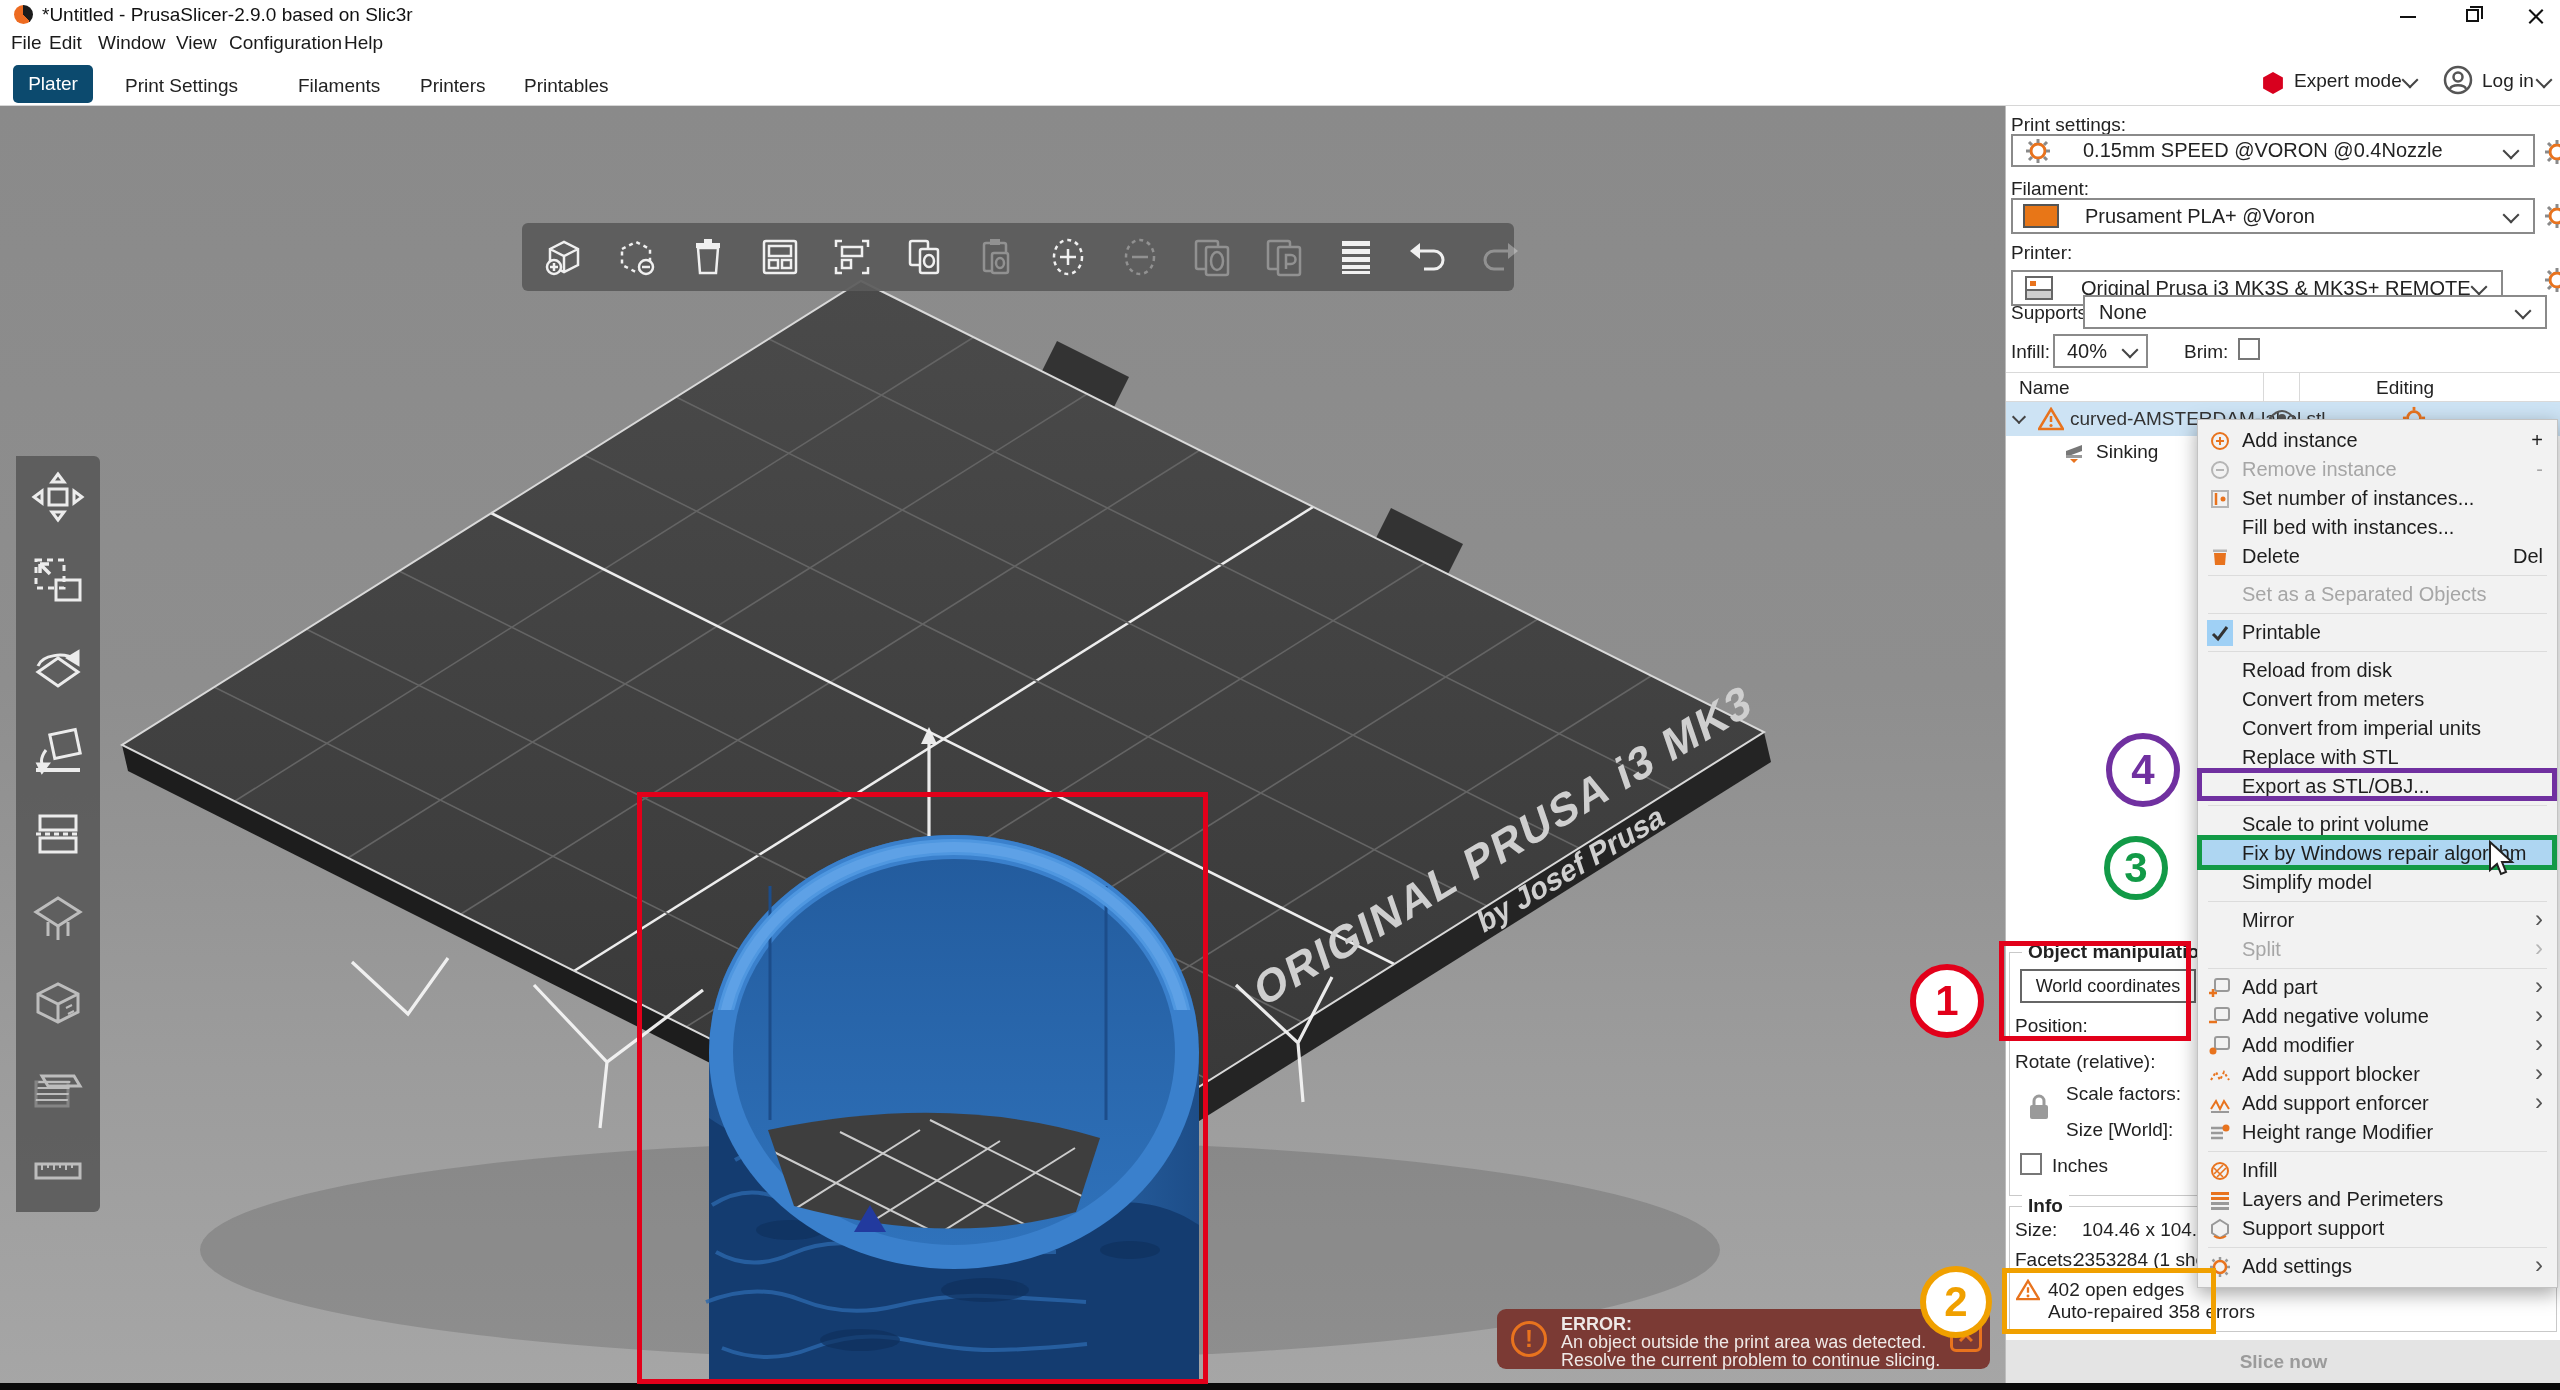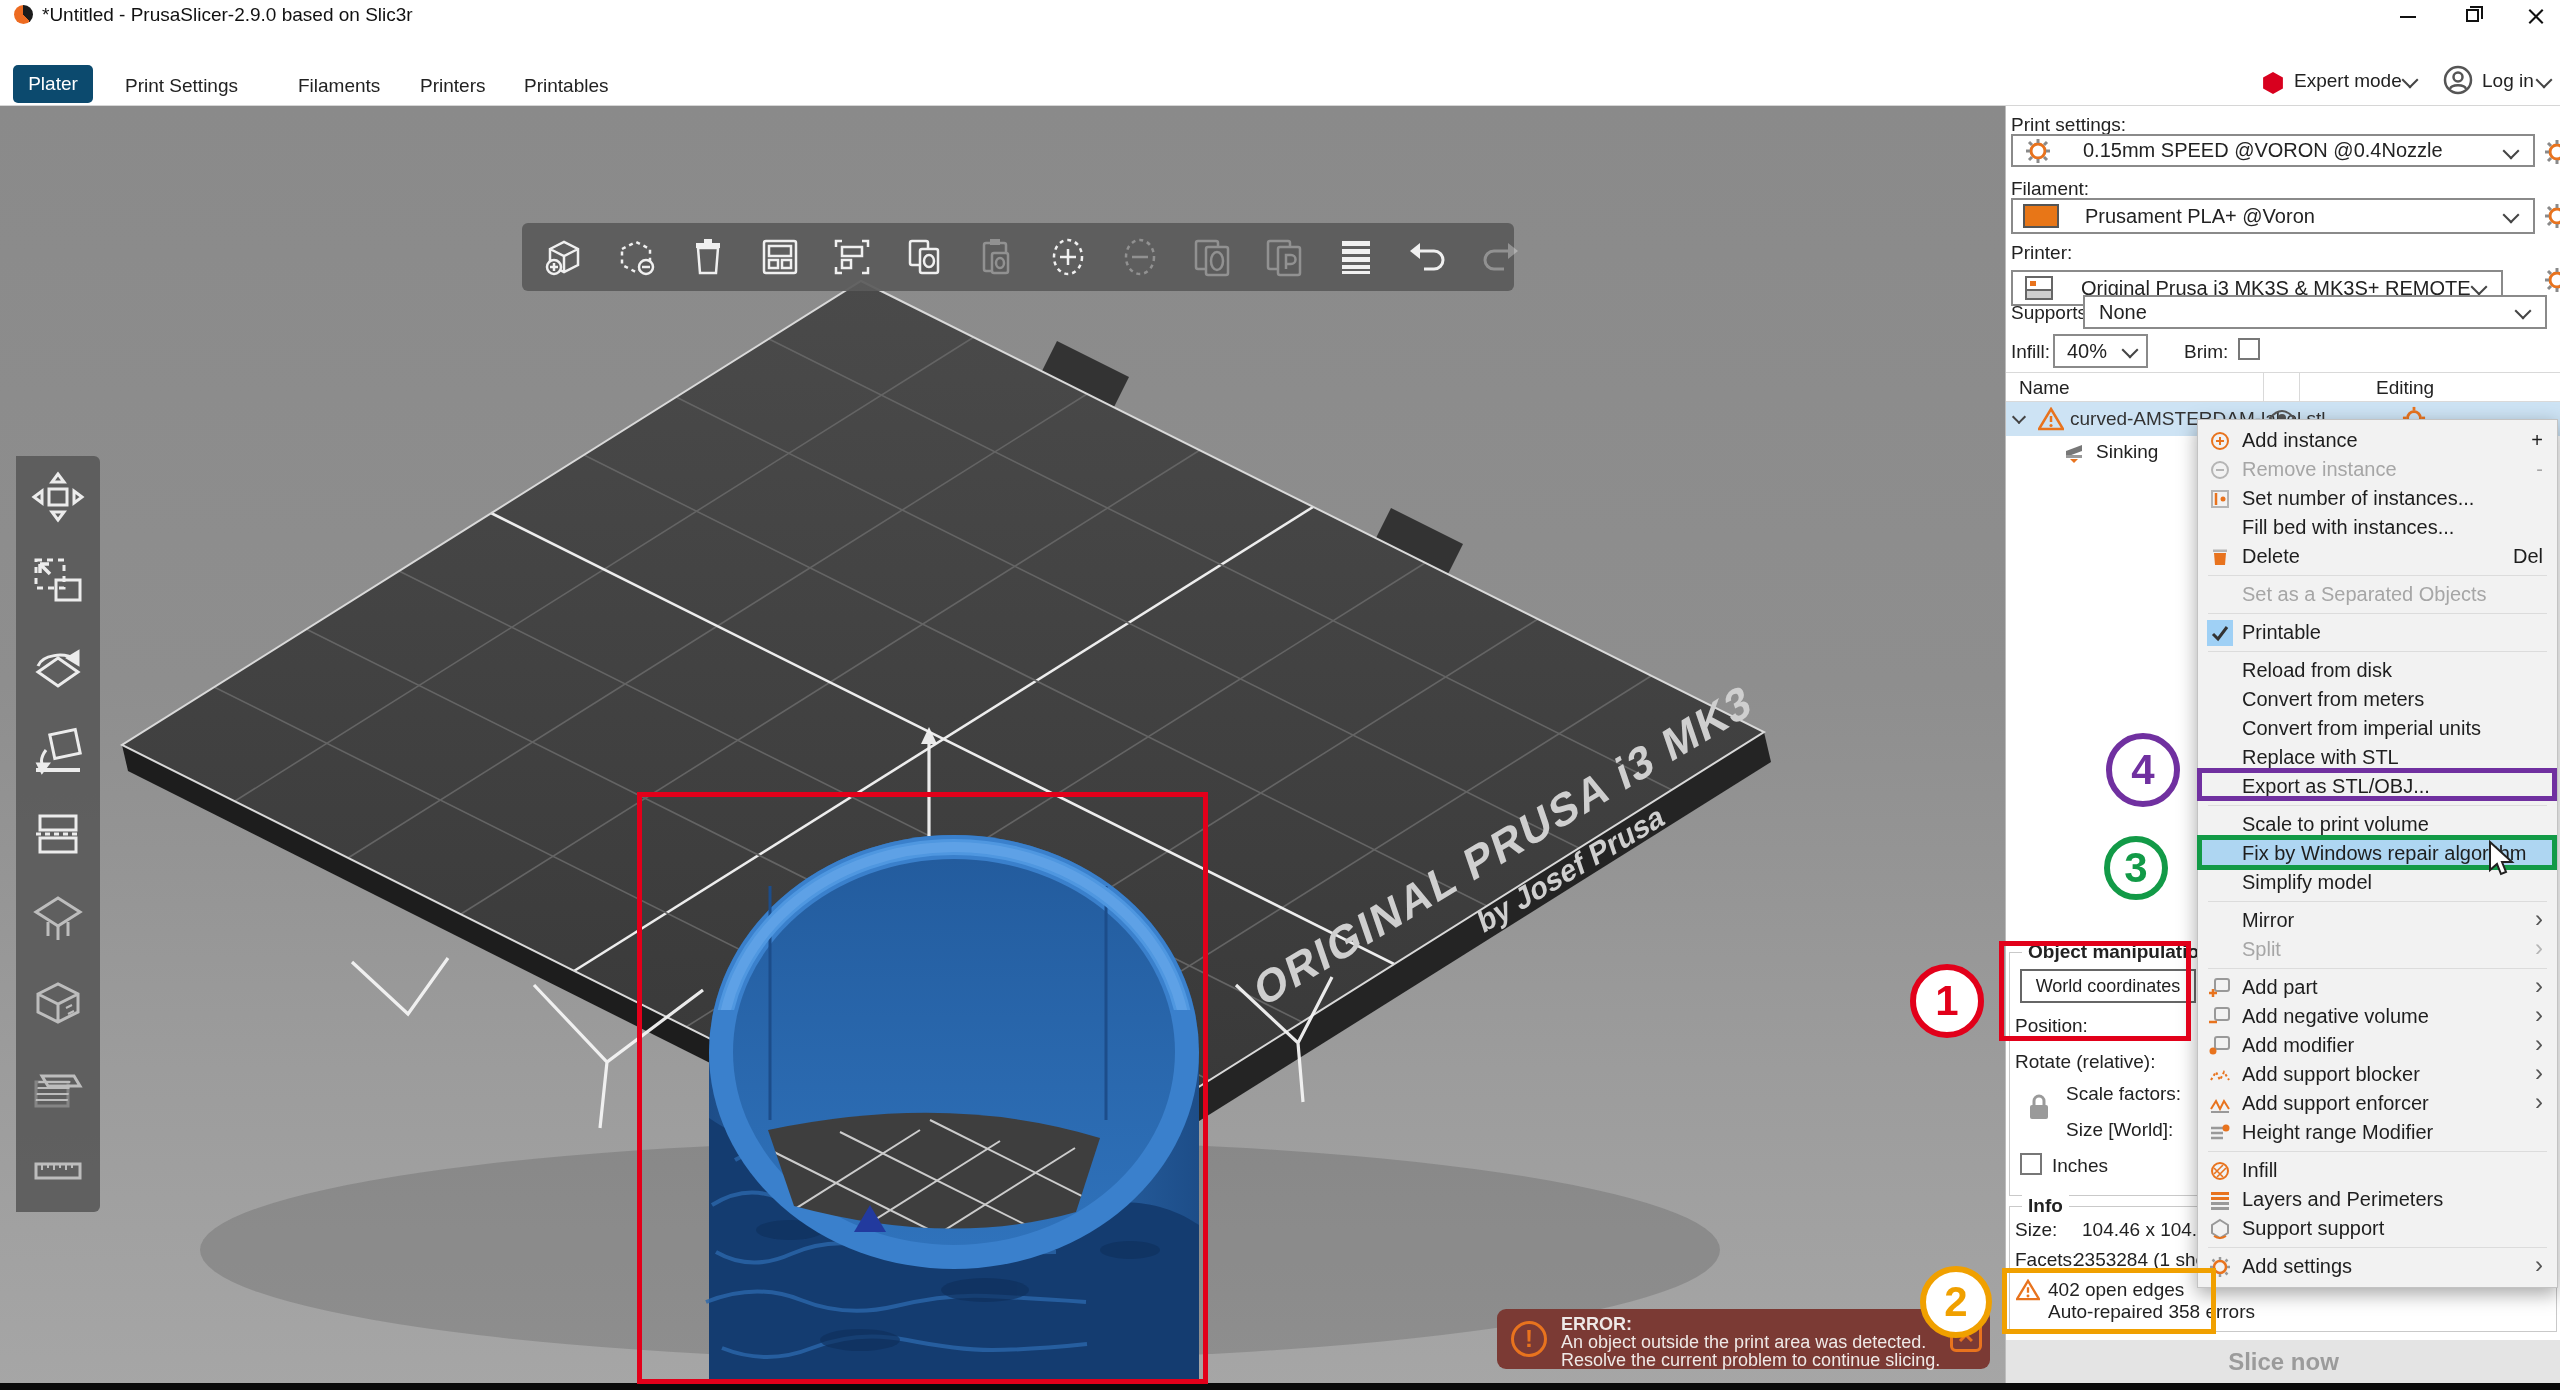--- a/index.html
+++ b/index.html
@@ -30,21 +30,21 @@
   .rpanel{left:2005px;top:106px;width:555px;height:1284px;background:#fff;border-left:1px solid #bdbdbd;font-size:19px;color:#222}
   .plabel{position:absolute;left:5px}
   .combo{position:absolute;border:2px solid #8a8a8a;background:#fff;display:flex;align-items:center}
   .combo .ctext{font-size:20px;color:#222;white-space:nowrap;overflow:hidden}
   .gearbtn{position:absolute;width:26px;height:26px}
   .listhdr{position:absolute;left:0;top:266px;width:555px;height:30px;border-top:1px solid #d9d9d9;border-bottom:1px solid #d9d9d9}
   .objrow{position:absolute;left:0;top:296px;width:555px;height:34px;background:#cde3f4}
   .subrow{position:absolute;left:0;top:330px;width:555px;height:32px;background:#fff}
   .fieldset{position:absolute;border:1px solid #c9c9c9}
   .legend{position:absolute;top:-12px;left:12px;background:#fff;padding:0 6px;font-weight:bold}
-  .slicebar{position:absolute;left:0;top:1234px;width:555px;height:43px;background:#e4e4e4;text-align:center;line-height:43px;font-weight:bold;color:#9b9b9b;font-size:24px}
+  .slicebar{position:absolute;left:0;top:1234px;width:555px;height:43px;background:#e4e4e4;text-align:center;line-height:43px;font-weight:bold;color:#9b9b9b;font-size:19px}
   .cb{border:2px solid #777;background:#fff}
   
   .cmenu{left:2197px;top:419px;width:361px;background:#f2f2f2;border:1px solid #c3c3c3;box-shadow:0 6px 18px rgba(0,0,0,.35);padding:6px 0;z-index:50}
   .mrow{position:relative;height:29px;display:flex;align-items:center;font-size:20px;color:#1e1e1e}
   .mrow .mi{width:44px;display:flex;justify-content:center;flex:0 0 auto}
   .mrow .ml{flex:1 1 auto;white-space:nowrap}
   .mrow .ms{flex:0 0 auto;padding-right:14px;color:#1e1e1e}
   .mrow.dis{color:#a6a6a6}
   .mrow.dis .ms{color:#a6a6a6}
   .mrow.hl{background:#aed6f2}
@@ -78,20 +78,28 @@
         </div>
       </div>
     <div class="abs wbtn" style="left:2516px">
         <div style="position:relative;width:16px;height:16px;margin:2px auto 0">
           <div style="position:absolute;left:7px;top:-1px;width:2px;height:19px;background:#111;transform:rotate(45deg)"></div>
           <div style="position:absolute;left:7px;top:-1px;width:2px;height:19px;background:#111;transform:rotate(-45deg)"></div>
         </div>
       </div>
   </div>
 
+  <div class="abs menubar">
+    <span style="left:11px">File</span>
+    <span style="left:49px">Edit</span>
+    <span style="left:98px">Window</span>
+    <span style="left:176px">View</span>
+    <span style="left:229px">Configuration</span>
+    <span style="left:344px">Help</span>
+  </div>
 
   <div class="abs tabbar">
     <div class="abs tab-active">Plater</div>
     <span class="abs tab" style="left:125px">Print Settings</span>
     <span class="abs tab" style="left:298px">Filaments</span>
     <span class="abs tab" style="left:420px">Printers</span>
     <span class="abs tab" style="left:524px">Printables</span>
     <div class="abs hex" style="left:2262px;top:14px"></div>
     <span class="abs" style="left:2294px;top:12px">Expert mode</span>
     <div class="abs chev" style="left:2404px;top:16px"></div>

